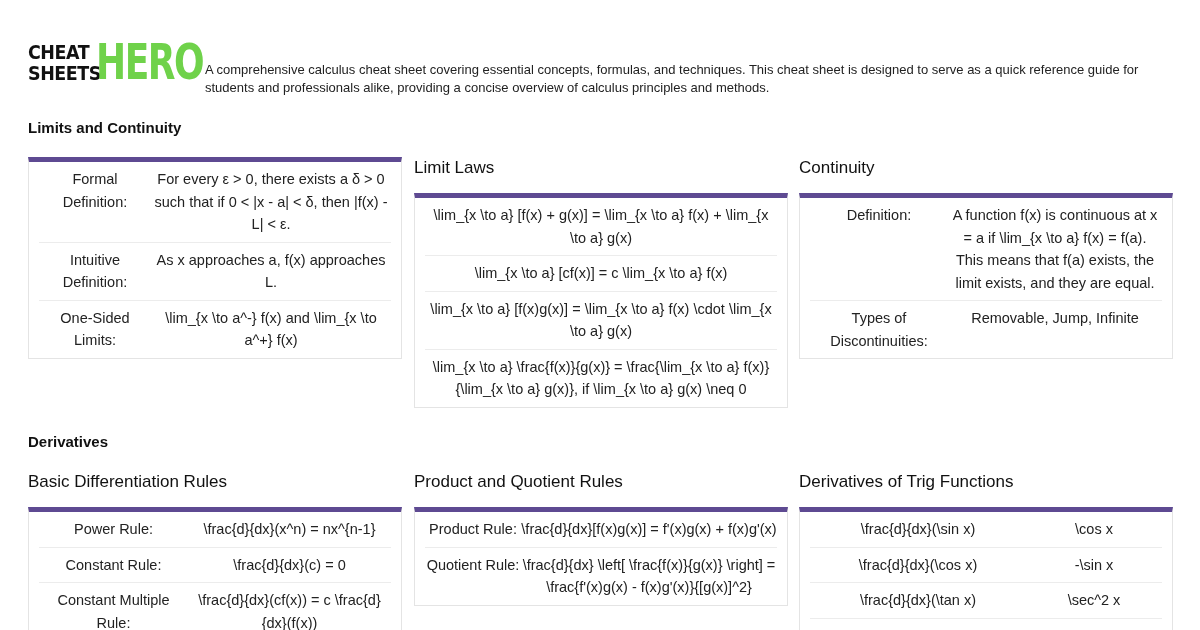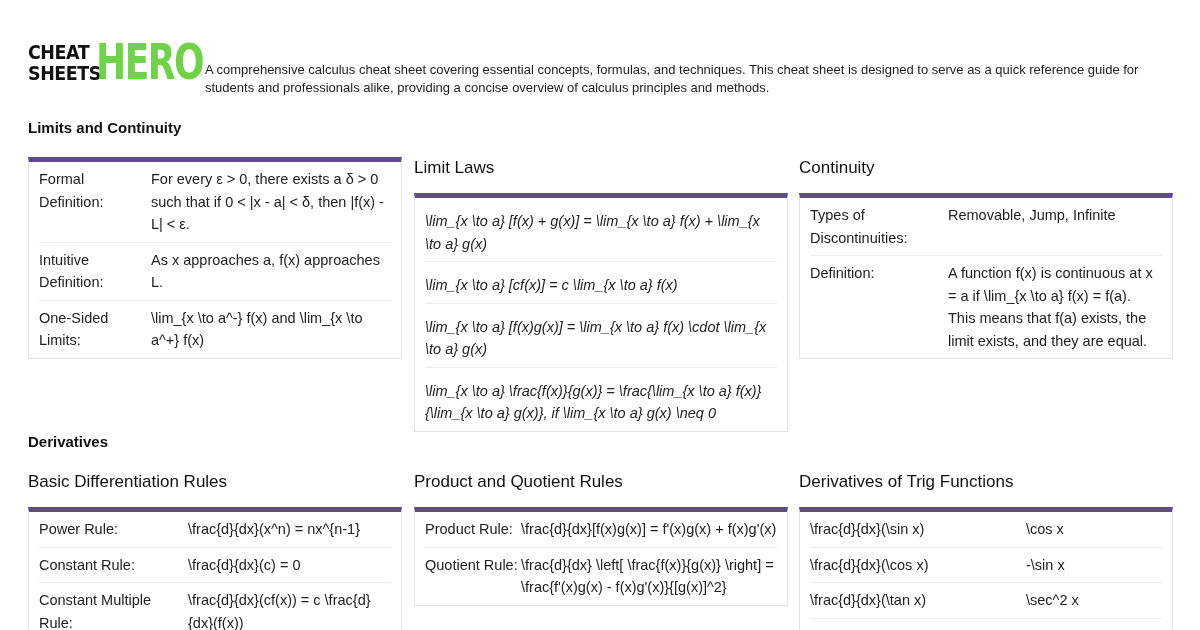--- a/index.html
+++ b/index.html
@@ -11,25 +11,25 @@
     .logo-cheat { position: absolute; left: 0; top: 3px; font-family: "DejaVu Sans", sans-serif; font-weight: bold; font-size: 19px; line-height: 21px; color: #111; letter-spacing: -0.5px; transform: scaleX(0.92); transform-origin: left; }
     .logo-hero { position: absolute; left: 68px; top: -2px; font-family: "DejaVu Sans", sans-serif; font-weight: bold; font-size: 50px; line-height: 50px; color: #6fd24a; letter-spacing: -2px; transform: scaleX(0.72); transform-origin: left; }
     .title { position: absolute; left: 177px; top: 0; font-size: 21px; font-weight: bold; color: #111; }
     .desc { position: absolute; left: 177px; top: 27px; width: 970px; font-size: 13px; line-height: 17.5px; color: #222; }
 
     .section-title { position: absolute; left: 28px; font-size: 15px; font-weight: bold; color: #111; }
 
     .panel { position: absolute; width: 374px; }
     .panel-title { font-size: 17px; color: #111; height: 36px; line-height: 22px; }
     .card { border: 1px solid #e4e4e4; border-top: 5px solid #5e4a92; background: #fff; padding: 0 10px; }
-    .row { display: flex; padding: 6px 0 6px 0; border-bottom: 1px solid #ececec; font-size: 14.5px; line-height: 22.5px; color: #222; }
+    .row { display: flex; padding: 6px 0 6px 0; border-bottom: 1px solid #ececec; font-size: 14.5px; line-height: 22.5px; color: #222; text-align: center; }
     .row:last-child { border-bottom: none; }
     .cell-key { flex: 0 0 auto; }
     .cell-val { flex: 1 1 auto; }
-    .single .row { padding-top: 12px; padding-bottom: 6px; font-style: italic; }
+    .single .row { padding-top: 6px; padding-bottom: 6px; }
   </style>
 </head>
 <body>
 
 <div class="header">
   <div class="logo">
     <div class="logo-cheat">
       <div>CHEAT</div>
       <div>SHEETS</div>
     </div>
@@ -72,26 +72,26 @@
     <div class="row">
       <div class="cell-val">\lim_{x \to a} \frac{f(x)}{g(x)} = \frac{\lim_{x \to a} f(x)}{\lim_{x \to a} g(x)}, if \lim_{x \to a} g(x) \neq 0</div>
     </div>
   </div>
 </div>
 
 <div class="panel" style="left:799px; top:157px;">
   <div class="panel-title">Continuity</div>
   <div class="card">
     <div class="row">
+      <div class="cell-key" style="width:138px;">Definition:</div>
+      <div class="cell-val">A function f(x) is continuous at x = a if \lim_{x \to a} f(x) = f(a). This means that f(a) exists, the limit exists, and they are equal.</div>
+    </div>
+    <div class="row">
       <div class="cell-key" style="width:138px;">Types of Discontinuities:</div>
       <div class="cell-val">Removable, Jump, Infinite</div>
-    </div>
-    <div class="row">
-      <div class="cell-key" style="width:138px;">Definition:</div>
-      <div class="cell-val">A function f(x) is continuous at x = a if \lim_{x \to a} f(x) = f(a). This means that f(a) exists, the limit exists, and they are equal.</div>
     </div>
   </div>
 </div>
 
 <h2 class="section-title" style="top:433px;">Derivatives</h2>
 
 <div class="panel" style="left:28px; top:471px;">
   <div class="panel-title">Basic Differentiation Rules</div>
   <div class="card">
     <div class="row">

